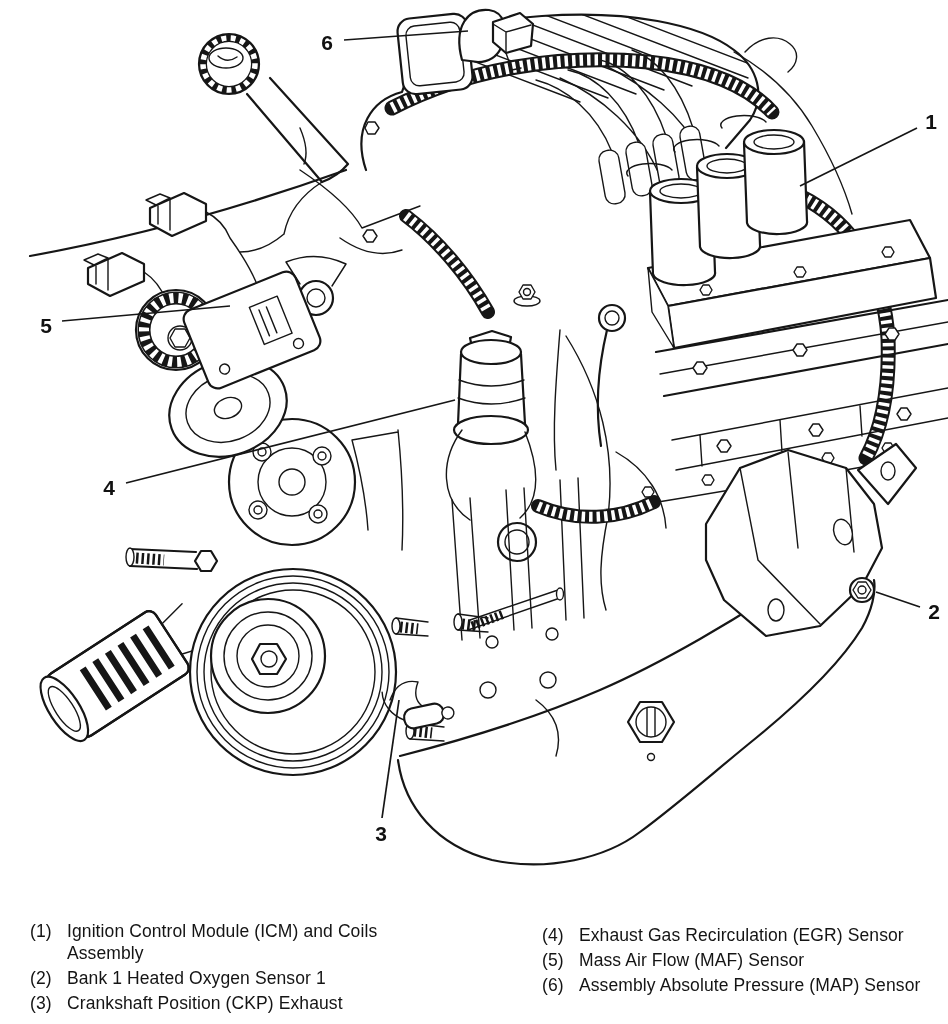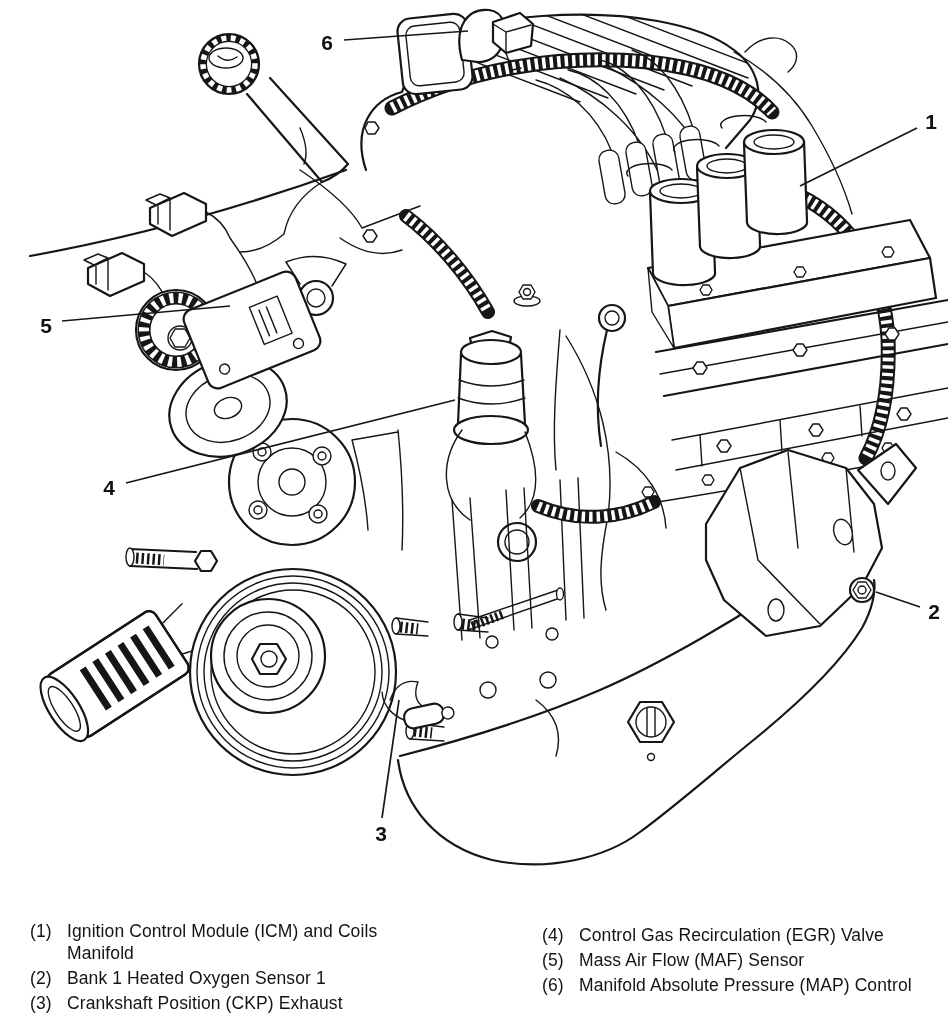--- a/index.html
+++ b/index.html
@@ -331,38 +331,38 @@
   </g>
   <g>
     <line class="leader" x1="344" y1="40" x2="468" y2="31"></line>
     <text class="callout-num" x="327" y="50" text-anchor="middle">6</text>
   </g>
 </svg>
 
   <div class="legend-col" style="left:30px;top:920px;width:412px;">
     <div class="legend-item">
       <span class="num">(1)</span>
-      <span class="txt">Ignition Control Module (ICM) and Coils Manifold</span>
+      <span class="txt">Ignition Control Module (ICM) and Coils Assembly</span>
     </div>
     <div class="legend-item">
       <span class="num">(2)</span>
       <span class="txt">Bank 1 Heated Oxygen Sensor 1</span>
     </div>
     <div class="legend-item">
       <span class="num">(3)</span>
       <span class="txt">Crankshaft Position (CKP) Exhaust</span>
     </div>
   </div>
   <div class="legend-col" style="left:542px;top:924px;width:400px;">
     <div class="legend-item">
       <span class="num">(4)</span>
-      <span class="txt">Control Gas Recirculation (EGR) Valve</span>
+      <span class="txt">Exhaust Gas Recirculation (EGR) Sensor</span>
     </div>
     <div class="legend-item">
       <span class="num">(5)</span>
       <span class="txt">Mass Air Flow (MAF) Sensor</span>
     </div>
     <div class="legend-item">
       <span class="num">(6)</span>
-      <span class="txt">Manifold Absolute Pressure (MAP) Control</span>
+      <span class="txt">Assembly Absolute Pressure (MAP) Sensor</span>
     </div>
   </div>
 </div>
 
 </body></html>

